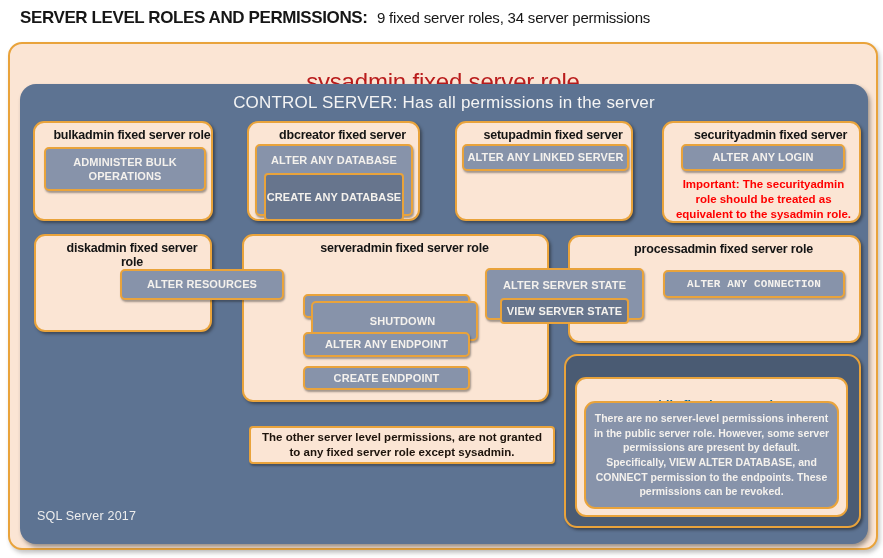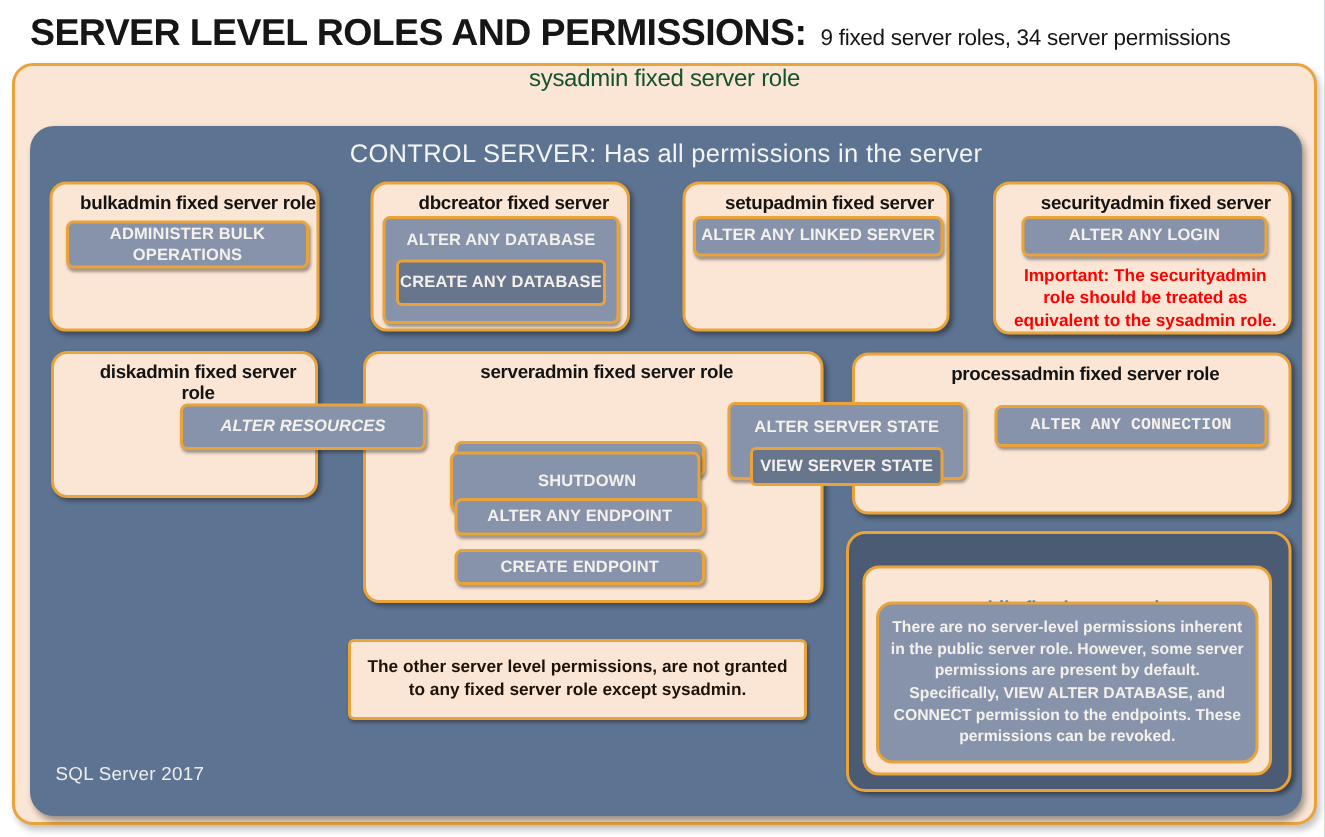--- a/index.html
+++ b/index.html
@@ -1,30 +1,30 @@
 <!DOCTYPE html>
 <html><head>
 <meta charset="utf-8">
 <style>
   * { margin:0; padding:0; box-sizing:border-box; }
   body { background:#ffffff; font-family:"Liberation Sans", sans-serif; }
   .canvas { position:relative; width:883px; height:558px; background:#ffffff; overflow:hidden; }
 
   
   .main-title { position:absolute; left:20px; top:8px; white-space:nowrap; color:#161616; }
-  .main-title .big { font-size:25px; font-weight:700; letter-spacing:-0.4px; }
+  .main-title .big { font-size:17px; font-weight:700; letter-spacing:-0.4px; }
   .main-title .small { font-size:15px; font-weight:400; letter-spacing:-0.2px; margin-left:5px; }
 
   
   .sysadmin-box {
     position:absolute; left:8px; top:42px; width:870px; height:508px;
     background:#FBE5D4; border:2px solid #E9A33B; border-radius:14px;
     box-shadow:2px 3px 4px rgba(60,60,60,.3);
   }
-  .sysadmin-title { text-align:center; padding-top:0; font-size:16px; color:#14532d; letter-spacing:-0.2px; }
+  .sysadmin-title { text-align:center; padding-top:24px; font-size:24px; color:#b91c1c; letter-spacing:-0.2px; }
 
   
   .control-box {
     position:absolute; left:10px; top:40px; width:848px; height:460px;
     background:#5D7392; border-radius:16px;
     box-shadow:2px 3px 4px rgba(40,40,40,.45);
   }
   .control-title { text-align:center; padding-top:9px; font-size:17px; color:#F4F4F4; letter-spacing:0.2px; }
 
   
@@ -37,37 +37,37 @@
     position:absolute; background:#8793AA; border:2px solid #E9A33B; border-radius:5px;
     color:#F4F1ED; font-weight:700; font-size:11px; letter-spacing:0.1px;
     display:flex; align-items:center; justify-content:center; text-align:center;
     box-shadow:1px 2px 2px rgba(30,30,30,.4); line-height:1.3;
   }
 
   
   .perm-group { display:block; padding-top:4px; }
   .perm-group .group-label { line-height:20px; }
   .perm-group .perm-inner {
-    margin:3px auto 0; width:140px; height:31px;
+    margin:3px auto 0; width:140px; height:48px;
     background:#67758D; border:2px solid #E9A33B; border-radius:4px;
     display:flex; align-items:center; justify-content:center;
   }
 
   
   .warning {
     position:absolute; left:8px; top:54px; width:183px;
     color:#FE0000; font-size:11.5px; font-weight:700; text-align:center; line-height:1.3;
   }
 
   
   .z-top { z-index:6; }
 
   
   .note-box {
-    position:absolute; left:212px; top:342px; width:306px; height:54px;
+    position:absolute; left:229px; top:342px; width:306px; height:38px;
     background:#FBE5D4; border:2px solid #E9A33B; border-radius:4px;
     display:flex; align-items:center; justify-content:center; text-align:center;
     font-size:11.5px; font-weight:700; color:#1d130b; line-height:1.3; padding:0 6px;
     box-shadow:1px 2px 2px rgba(30,30,30,.4);
   }
 
   
   .vad-box {
     position:absolute; left:544px; top:270px; width:297px; height:174px;
     background:#4A5B73; border:2px solid #E9A33B; border-radius:13px;
@@ -99,21 +99,21 @@
   </div>
 
   <div class="sysadmin-box">
     <div class="sysadmin-title">sysadmin fixed server role</div>
 
     <div class="control-box">
       <div class="control-title">CONTROL SERVER: Has all permissions in the server</div>
 
       <div class="role" style="left:13px; top:37px; width:180px; height:100px;">
         <div class="role-title">bulkadmin fixed server role</div>
-        <div class="perm" style="left:9px; top:24px; width:162px; height:32px;">ADMINISTER  BULK OPERATIONS</div>
+        <div class="perm" style="left:9px; top:24px; width:162px; height:44px;">ADMINISTER  BULK OPERATIONS</div>
       </div>
 
       <div class="role" style="left:227px; top:37px; width:173px; height:100px;">
         <div class="role-title">dbcreator fixed server role</div>
         <div class="perm perm-group" style="left:6px; top:21px; width:158px; height:72px;">
           <div class="group-label">ALTER ANY DATABASE</div>
           <div class="perm-inner">CREATE ANY DATABASE</div>
         </div>
       </div>
 
@@ -124,26 +124,26 @@
 
       <div class="role" style="left:642px; top:37px; width:199px; height:102px;">
         <div class="role-title">securityadmin fixed server role</div>
         <div class="perm" style="left:17px; top:21px; width:164px; height:27px;">ALTER ANY LOGIN</div>
         <div class="warning">Important: The securityadmin role should be treated as equivalent to the sysadmin role.</div>
       </div>
 
       <div class="role" style="left:14px; top:150px; width:178px; height:98px; z-index:1;">
         <div class="role-title">diskadmin fixed server role</div>
       </div>
-      <div class="perm z-top" style="left:100px; top:185px; width:164px; height:31px;font-style:italic;">ALTER RESOURCES</div>
+      <div class="perm z-top" style="left:100px; top:185px; width:164px; height:31px;">ALTER RESOURCES</div>
 
       <div class="role" style="left:222px; top:150px; width:307px; height:168px; z-index:1;">
         <div class="role-title">serveradmin fixed server role</div>
         <div class="perm" style="left:59px; top:37px; width:167px; height:24px;margin-top:21px;">ALTER SETTINGS</div>
-        <div class="perm" style="left:56px; top:65px; width:167px; height:40px;padding-left:16px;">SHUTDOWN</div>
+        <div class="perm" style="left:67px; top:65px; width:167px; height:40px;padding-left:16px;">SHUTDOWN</div>
         <div class="perm" style="left:59px; top:96px; width:167px; height:25px;">ALTER ANY ENDPOINT</div>
         <div class="perm" style="left:59px; top:130px; width:167px; height:24px;">CREATE ENDPOINT</div>
       </div>
 
       <div class="perm perm-group z-top" style="left:465px; top:184px; width:159px; height:52px; padding-top:5px;">
         <div class="group-label">ALTER SERVER STATE</div>
         <div class="perm-inner" style="width:129px; height:26px;">VIEW SERVER STATE</div>
       </div>
 
       <div class="role" style="left:548px; top:151px; width:293px; height:108px; z-index:1;">

